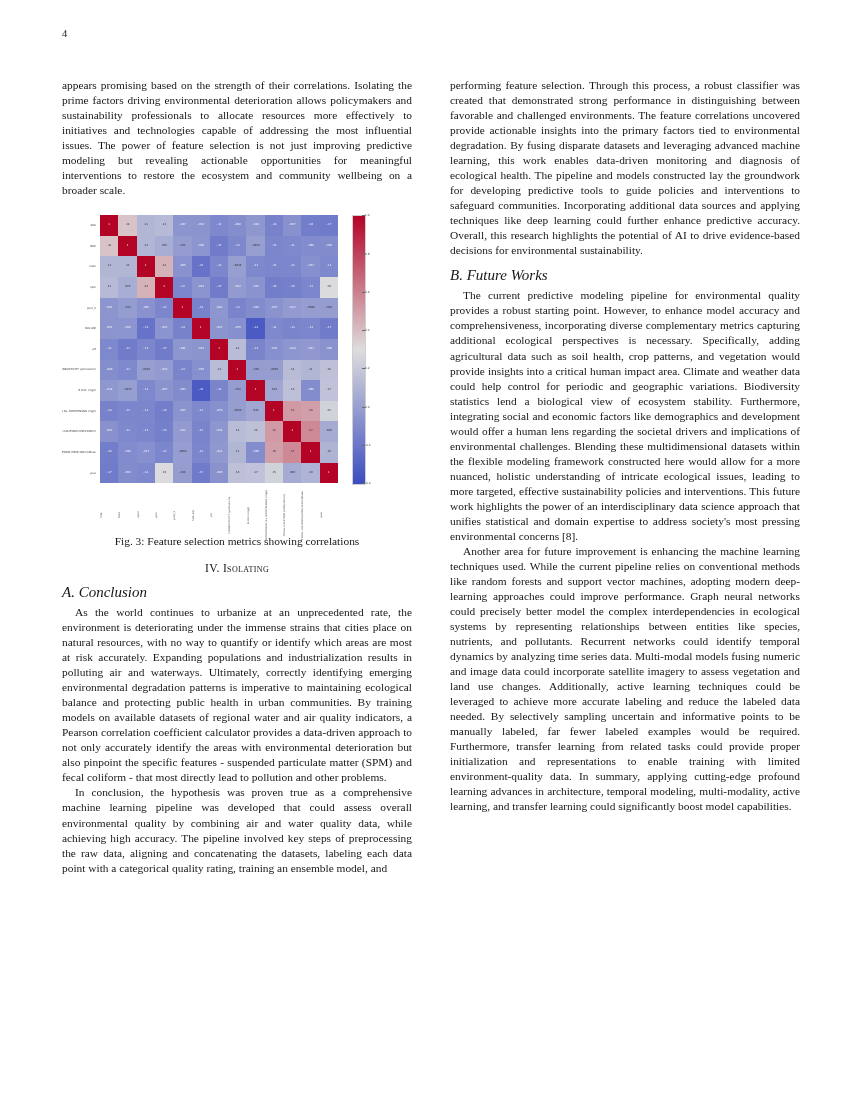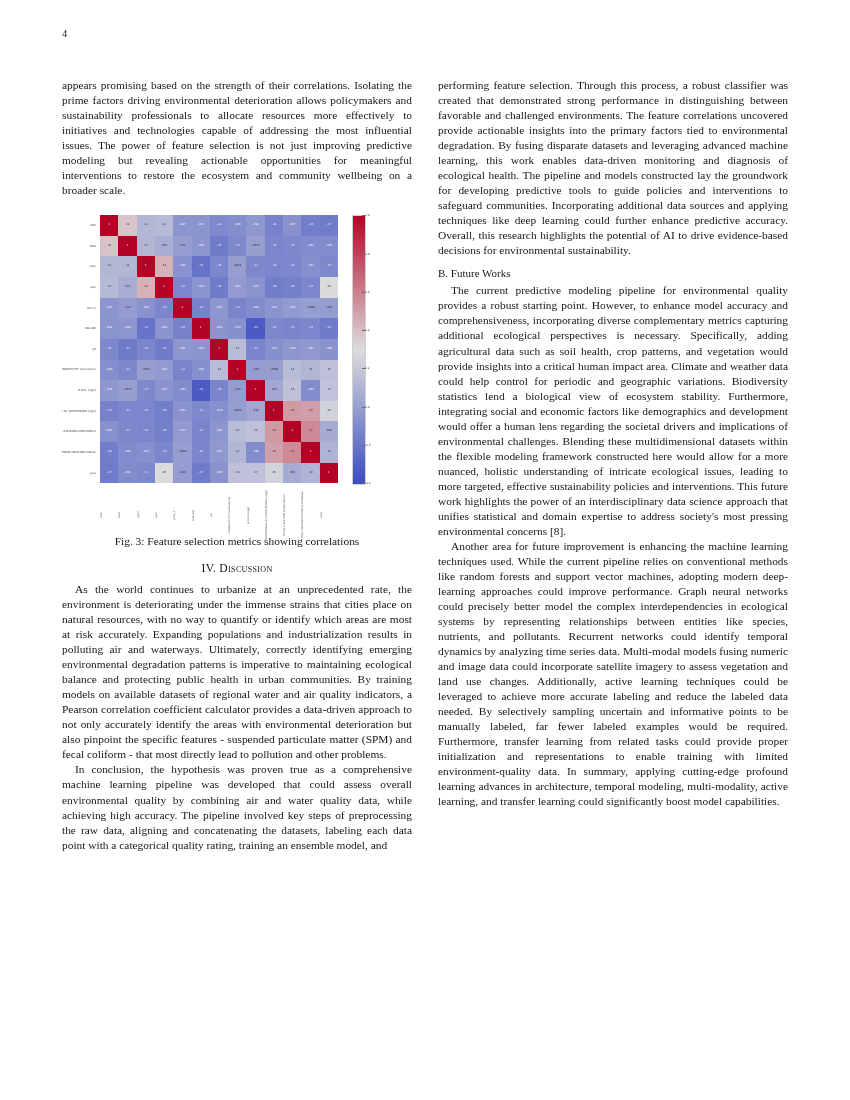--- a/index.html
+++ b/index.html
@@ -19,21 +19,21 @@
   }
 
   .cols{
     position:absolute;left:62px;top:78px;
     width:726px;height:995px;
   }
   .col{
     position:absolute;top:0;width:350px;height:995px;
   }
   .col-left{left:0;}
-  .col-right{left:376px;}
+  .col-right{left:388px;}
 
   p.body{
     margin:0 0 0 0;
     font-size:11.4px;
     line-height:1.318;
     text-align:justify;
     text-justify:inter-word;
     hyphens:manual;
   }
   p.indent{text-indent:13px;}
@@ -41,21 +41,22 @@
 
   .sec-head{
     margin:13px 0 7px 0;
     text-align:center;
     font-size:11.6px;
     font-variant:small-caps;
     letter-spacing:.35px;
   }
   .subsec-head{
     margin:9px 0 4px 0;
-    font-size:11px;
+    font-style:italic;
+    font-size:15px;
   }
 
   
   .figure{margin:11px 0 0 0;}
   .figwrap{
     position:relative;
     width:350px;height:315px;
     background:#fff;
   }
   .plot{
@@ -369,22 +370,23 @@
               <div class="cbtick" style="top: 153.143px;">0.2</div>
               <div class="cbtick" style="top: 191.429px;">0.0</div>
               <div class="cbtick" style="top: 229.714px;">-0.2</div>
               <div class="cbtick" style="top: 268px;">-0.4</div>
             </div>
 
         </div>
         <div class="caption">Fig. 3: Feature selection metrics showing correlations</div>
       </div>
 
-      <div class="sec-head">IV.  Discussion</div>
-
+      <div class="sec-head">IV.  Isolating</div>
+
+      <div class="subsec-head">A. Conclusion</div>
 
       <p class="body indent">As the world continues to urbanize at an unprecedented rate, the environment is deteriorating under the immense strains that cities place on natural resources, with no way to quantify or identify which areas are most at risk accurately. Expanding populations and industrialization results in polluting air and waterways. Ultimately, correctly identifying emerging environmental degradation patterns is imperative to maintaining ecological balance and protecting public health in urban communities. By training models on available datasets of regional water and air quality indicators, a Pearson correlation coefficient calculator provides a data-driven approach to not only accurately identify the areas with environmental deterioration but also pinpoint the specific features - suspended particulate matter (SPM) and fecal coliform - that most directly lead to pollution and other problems.</p>
       <p class="body indent">In conclusion, the hypothesis was proven true as a comprehensive machine learning pipeline was developed that could assess overall environmental quality by combining air and water quality data, while achieving high accuracy. The pipeline involved key steps of preprocessing the raw data, aligning and concatenating the datasets, labeling each data point with a categorical quality rating, training an ensemble model, and</p>
 
     </div>
 
     <div class="col col-right">
 
       <p class="body">performing feature selection. Through this process, a robust classifier was created that demonstrated strong performance in distinguishing between favorable and challenged environments. The feature correlations uncovered provide actionable insights into the primary factors tied to environmental degradation. By fusing disparate datasets and leveraging advanced machine learning, this work enables data-driven monitoring and diagnosis of ecological health. The pipeline and models constructed lay the groundwork for developing predictive tools to guide policies and interventions to safeguard communities. Incorporating additional data sources and applying techniques like deep learning could further enhance predictive accuracy. Overall, this research highlights the potential of AI to drive evidence-based decisions for environmental sustainability.</p>
 

